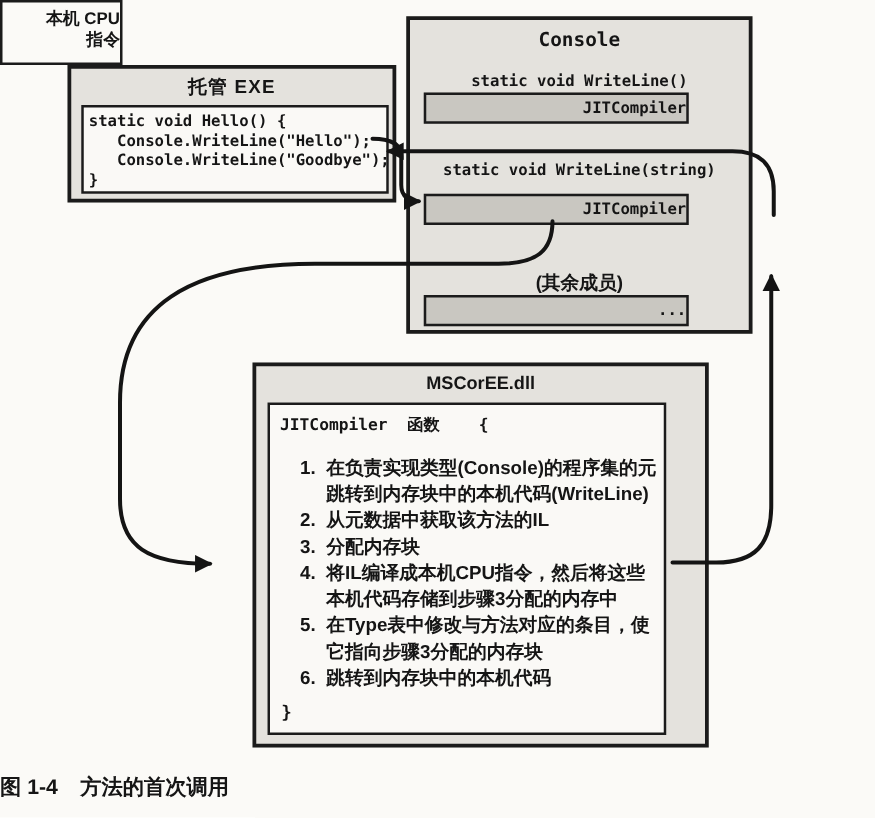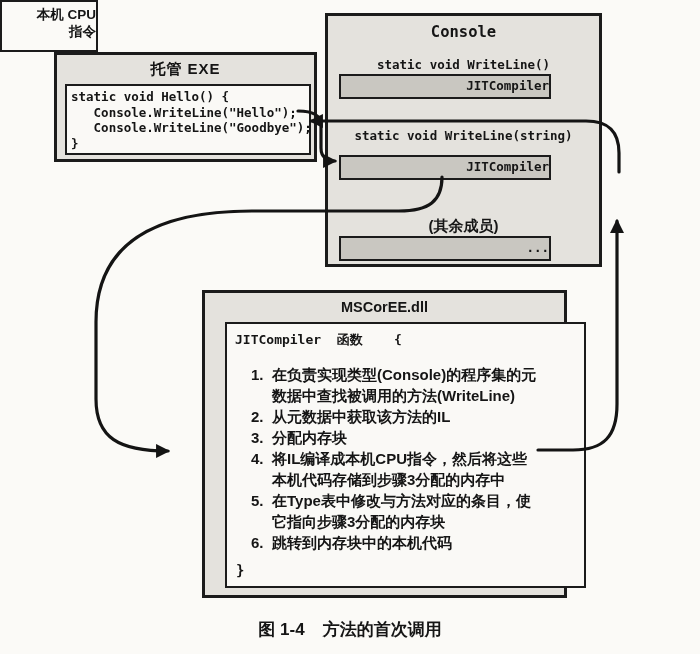--- a/index.html
+++ b/index.html
@@ -28,30 +28,30 @@
   .stub{position:absolute;left:11px;width:212px;height:25px;background:#c9c7c1;border:2.5px solid #1b1b1b;box-sizing:border-box;
         text-align:right;font-family:"DejaVu Sans Mono",monospace;font-weight:bold;font-size:12.5px;line-height:20px;}
 
   
   #cpu-box{left:574px;top:172px;width:94px;height:44px;background:#fbfaf7;border:2.5px solid #1b1b1b;
            text-align:right;font-size:13.5px;font-weight:600;line-height:17px;padding-top:4px;}
 
   
   #mscoree-box{left:173px;top:290px;width:365px;height:308px;margin-left:29px;}
   #mscoree-title{margin-top:6px;font-size:14.5px;}
-  #mscoree-inner{position:absolute;left:20px;top:29px;width:361px;height:266px;background:#faf9f6;border:2.5px solid #1b1b1b;box-sizing:border-box;}
+  #mscoree-inner{position:absolute;left:9px;top:29px;width:319px;height:266px;background:#faf9f6;border:2.5px solid #1b1b1b;box-sizing:border-box;}
   #func-header{position:absolute;left:8px;top:7px;font-size:13px;font-weight:bold;white-space:pre;}
   #steps{position:absolute;left:24px;top:40px;width:310px;}
   .step{display:flex;font-size:15px;line-height:21px;font-weight:600;}
   .step .num{width:21px;flex:none;}
   .step .sline{display:block;}
   #closing-brace{position:absolute;left:9px;top:238px;font-size:14px;font-weight:bold;}
 
   
-  #caption{position:absolute;left:0;top:618px;width:700px;text-align:center;font-size:17px;font-weight:bold;}
+  #caption{position:absolute;left:0;top:618px;width:700px;text-align:left;font-size:17px;font-weight:bold;}
   #caption .cap-label{margin-right:18px;}
 
   #flow-arrows{position:absolute;left:0;top:0;pointer-events:none;}
 </style>
 </head>
 <body>
 
 <div id="canvas">
 
   <div class="box" id="exe-box">
@@ -84,21 +84,21 @@
 
   <div class="box" id="mscoree-box">
     <div class="box-title" id="mscoree-title">MSCorEE.dll</div>
     <div id="mscoree-inner">
       <div class="mono" id="func-header">JITCompiler  函数    {</div>
       <div id="steps">
         <div class="step">
           <span class="num">1.</span>
           <span class="stext">
             <span class="sline">在负责实现类型(Console)的程序集的元</span>
-            <span class="sline">数据中查找被调用的方法(WriteLine)</span>
+            <span class="sline">跳转到内存块中的本机代码(WriteLine)</span>
           </span>
         </div>
         <div class="step">
           <span class="num">2.</span>
           <span class="stext">
             <span class="sline">从元数据中获取该方法的IL</span>
           </span>
         </div>
         <div class="step">
           <span class="num">3.</span>

